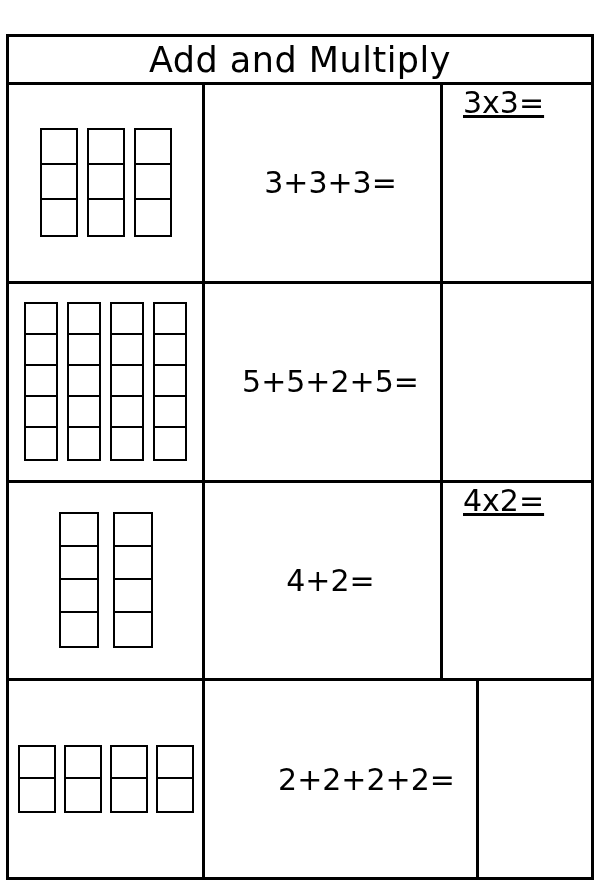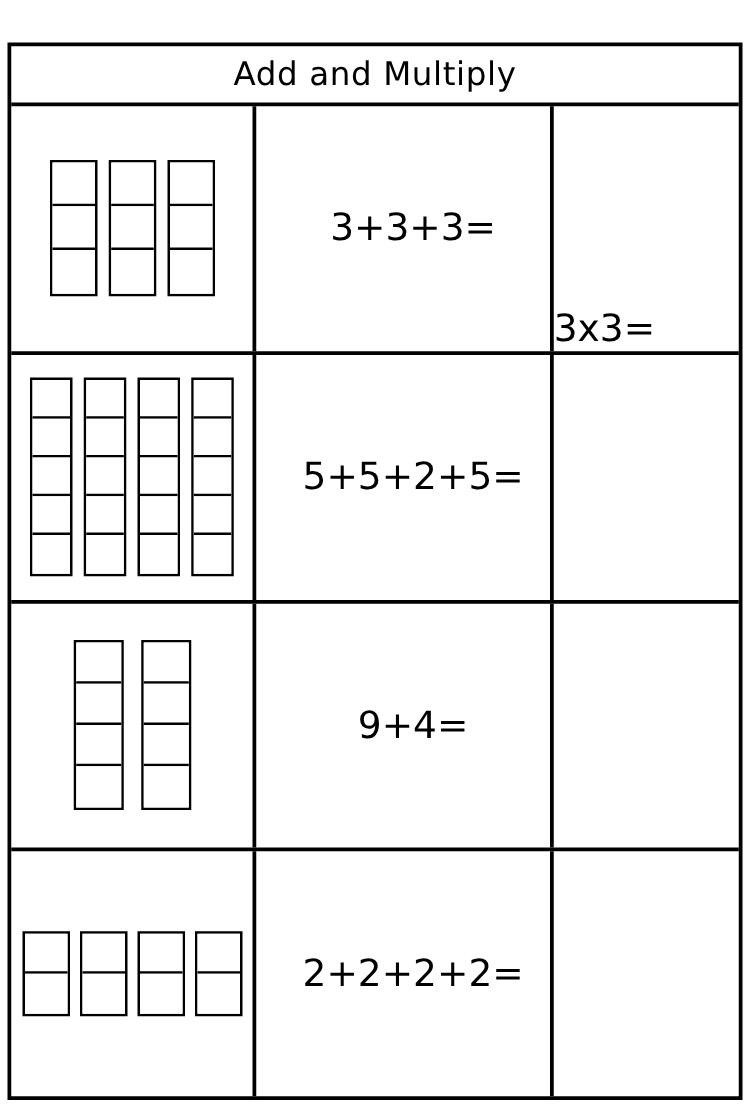--- a/index.html
+++ b/index.html
@@ -34,39 +34,40 @@
   .title-bar {
     height: 48px;
     flex: 0 0 48px;
     border-bottom: 3px solid #000000;
     display: flex;
     align-items: center;
     justify-content: center;
     box-sizing: border-box;
   }
   .title-text {
-    font-size: 26px;
+    font-size: 35px;
     letter-spacing: 0.5px;
     color: #000000;
     font-family: "DejaVu Sans", sans-serif;
   }
   .rows {
     flex: 1 1 auto;
     display: flex;
     flex-direction: column;
   }
   .row {
     flex: 1 1 0;
     display: flex;
     flex-direction: row;
     border-bottom: 3px solid #000000;
     box-sizing: border-box;
   }
   .row:last-child {
     border-bottom: none;
+    gap: 36px;
   }
   .cell-blocks {
     flex: 0 0 196px;
     box-sizing: border-box;
     border-right: 3px solid #000000;
     display: flex;
     align-items: center;
     justify-content: center;
   }
   .cell-add {
@@ -75,21 +76,23 @@
     border-right: 3px solid #000000;
     display: flex;
     align-items: center;
     justify-content: center;
     padding-left: 16px;
   }
   .cell-mult {
     flex: 1 1 auto;
     box-sizing: border-box;
     display: flex;
-    align-items: flex-end;
+    align-items: flex-start;
+    padding-left: 20px;
+    text-decoration: underline;
   }
   .expr {
     font-size: 30px;
     color: #000000;
     font-family: "DejaVu Sans", sans-serif;
     white-space: nowrap;
   }
   .blocks-group {
     display: flex;
     flex-direction: row;
@@ -201,21 +204,24 @@
             </div>
             <div class="column-stack">
               <div class="unit" style="width:36px;height:33px;"></div>
               <div class="unit" style="width:36px;height:33px;"></div>
               <div class="unit" style="width:36px;height:33px;"></div>
               <div class="unit" style="width:36px;height:33px;"></div>
             </div>
           </div>
         </div>
         <div class="cell-add">
-          <span class="expr">9+4=</span>
+          <span class="expr">4+2=</span>
+        </div>
+        <div class="cell-mult">
+          <span class="expr">4x2=</span>
         </div>
       </div>
 
       <div class="row">
         <div class="cell-blocks">
           <div class="blocks-group" style="gap:8px;">
             <div class="column-stack">
               <div class="unit" style="width:34px;height:32px;"></div>
               <div class="unit" style="width:34px;height:32px;"></div>
             </div>

